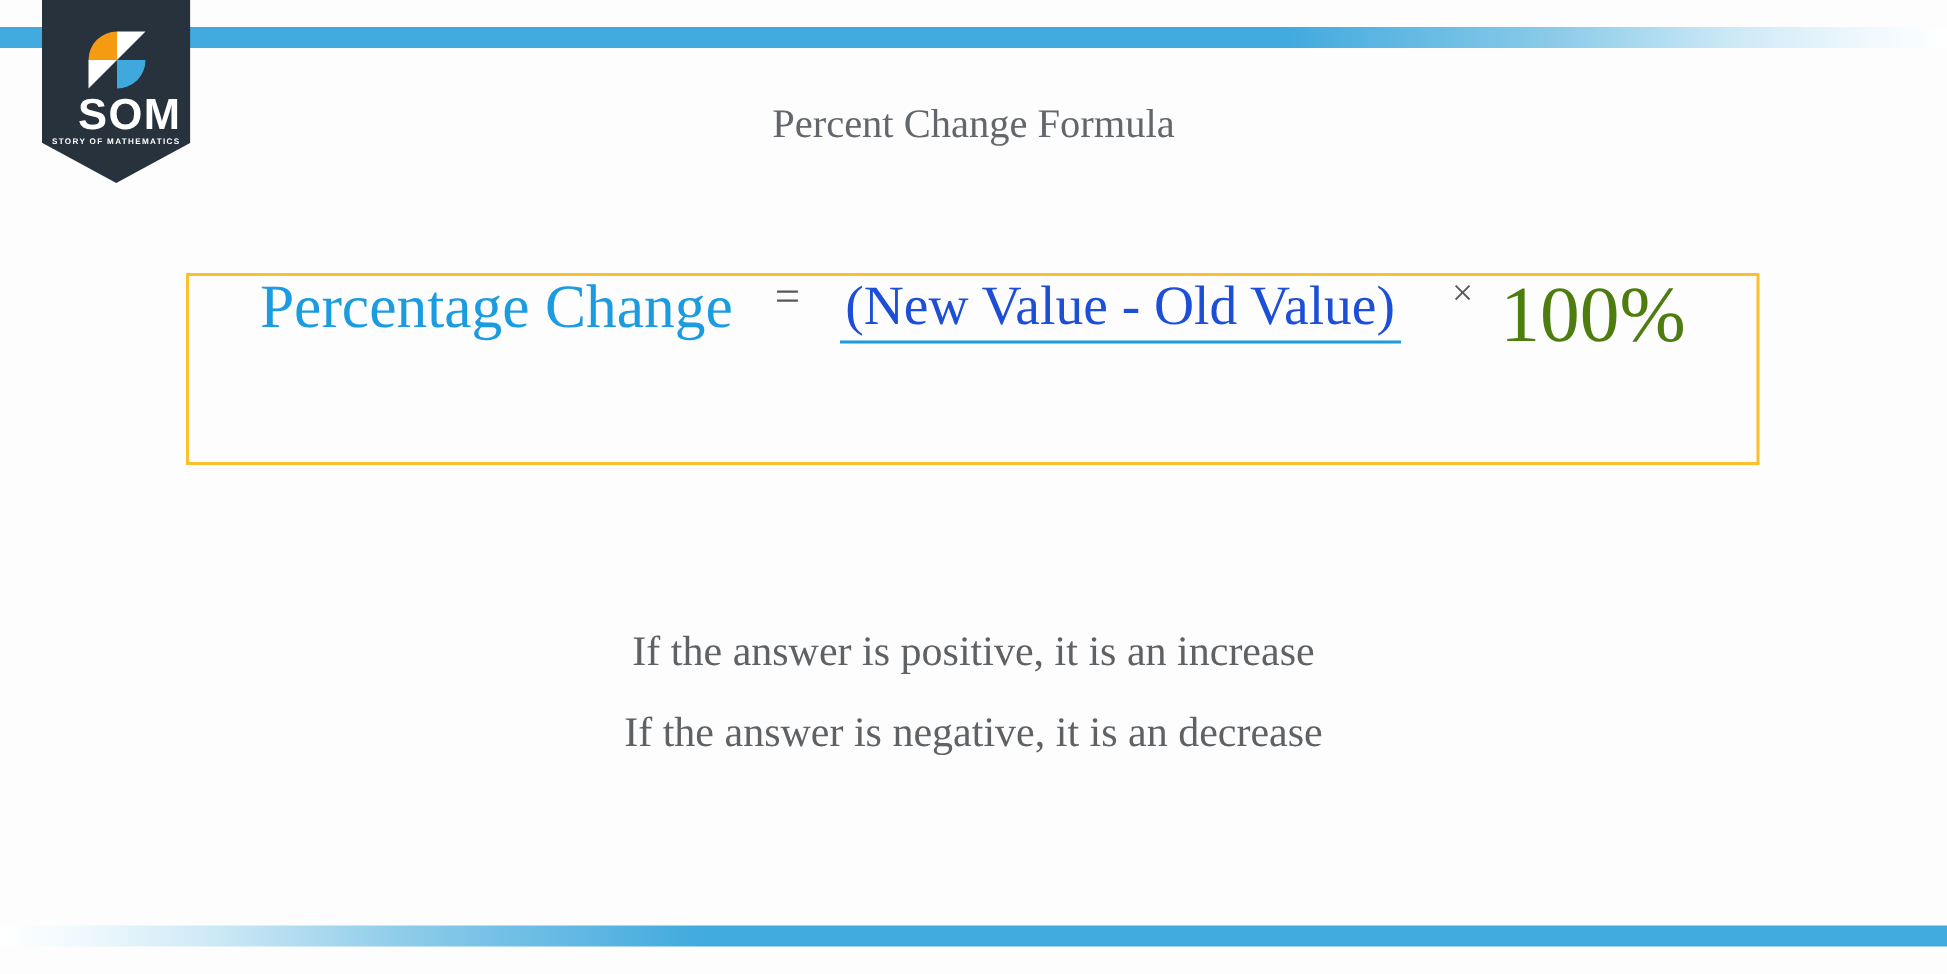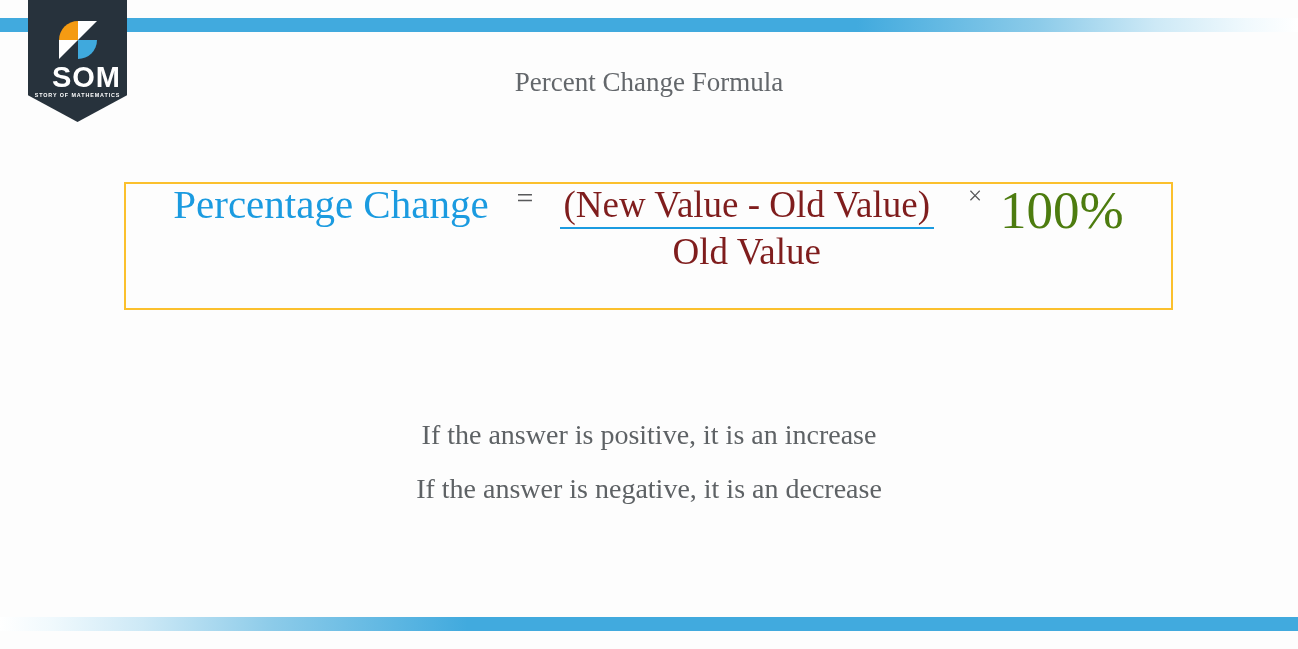--- a/index.html
+++ b/index.html
@@ -137,21 +137,21 @@
     font-size: 30px;
     line-height: 1;
     padding-right: 26px;
     position: relative;
     top: -1px;
   }
   .fraction {
     display: inline-flex;
     flex-direction: column;
     align-items: center;
-    color: #7f1d1d;
+    color: #1d4ed8;
   }
   .f-num {
     font-size: 37px;
     line-height: 1.12;
     padding: 0 4px 2px 4px;
   }
   .f-rule {
     width: 100%;
     height: 2px;
     background: #1b9be0;
@@ -212,21 +212,20 @@
 
 <div class="slide-title">Percent Change Formula</div>
 
 <div class="formula-box">
   <div class="formula-row">
     <span class="f-lhs">Percentage Change</span>
     <span class="f-eq">=</span>
     <span class="fraction">
       <span class="f-num">(New Value - Old Value)</span>
       <span class="f-rule"></span>
-      <span class="f-den">Old Value</span>
     </span>
     <span class="f-times">×</span>
     <span class="f-hundred">100%</span>
   </div>
 </div>
 
 <div class="notes">
   <div class="note-line">If the answer is positive, it is an increase</div>
   <div class="note-line">If the answer is negative, it is an decrease</div>
 </div>

